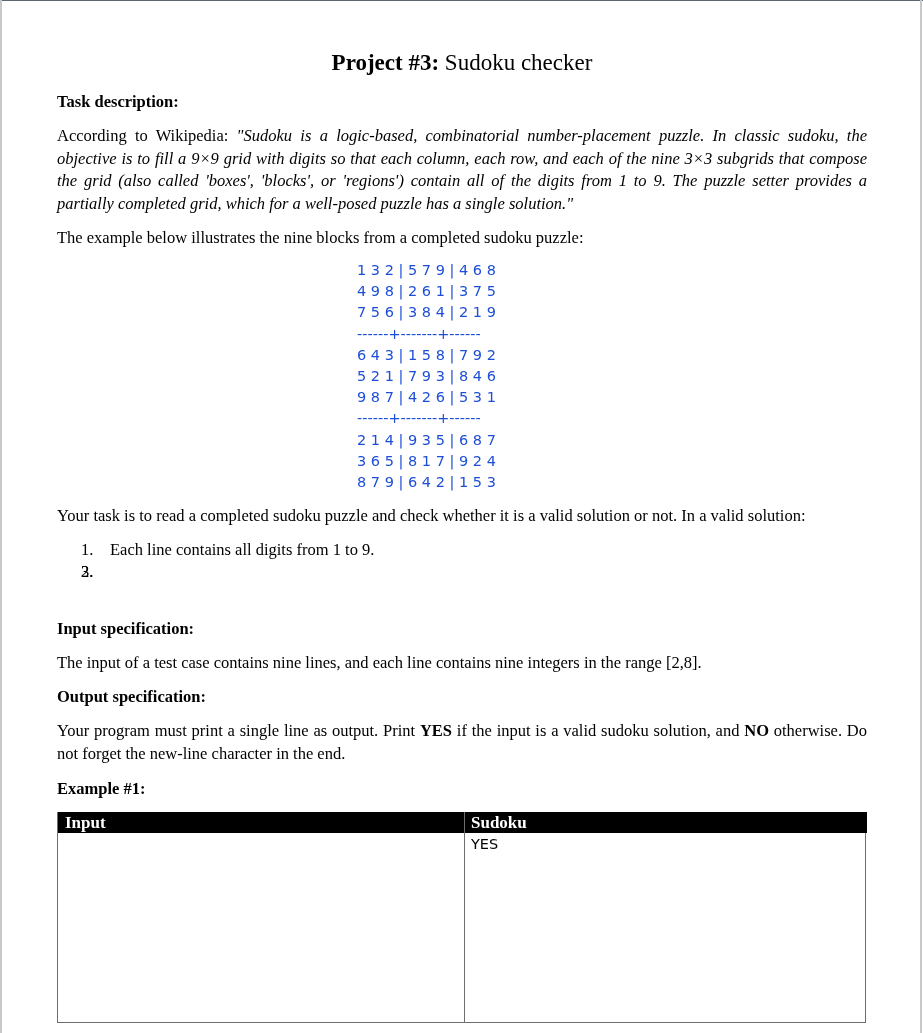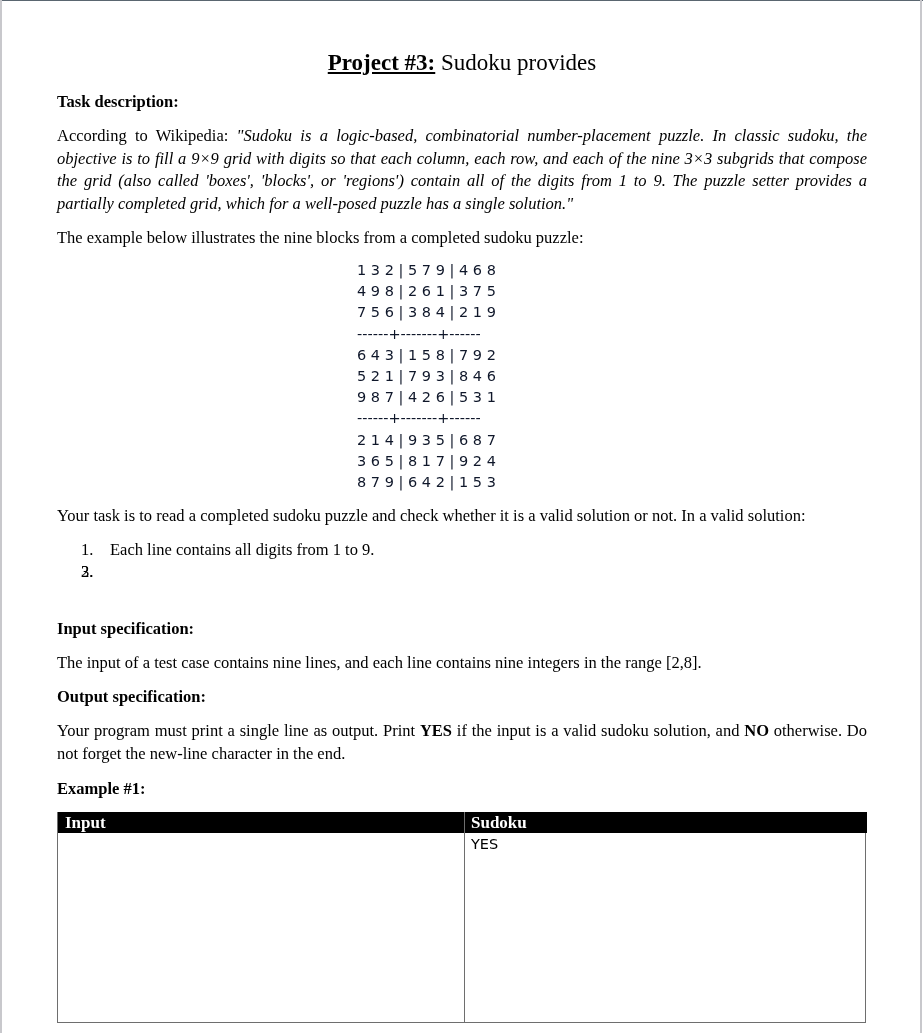--- a/index.html
+++ b/index.html
@@ -9,33 +9,33 @@
       color: #000;
     }
     .top-border { position: absolute; left: 0; top: 0; width: 923px; height: 1px; background: #5a6670; }
     .left-border { position: absolute; left: 0; top: 0; width: 2px; height: 1033px; background: #c8c8cc; }
     .right-border { position: absolute; left: 920px; top: 0; width: 2px; height: 1033px; background: #c8c8cc; }
     .page { position: absolute; left: 57px; top: 0; width: 810px; }
     .title {
       position: absolute; left: 0; top: 49px; width: 810px; text-align: center;
       font-size: 23px; line-height: 28px; white-space: nowrap;
     }
-    .title b { font-weight: bold; text-decoration: underline; }
+    .title b { font-weight: bold; }
     .heading {
       position: absolute; left: 0; font-weight: bold; font-size: 16.5px; line-height: 20px; white-space: nowrap;
     }
     .para {
       position: absolute; left: 0; width: 810px; font-size: 16.5px; line-height: 22.5px;
     }
     .para i { font-style: italic; }
     .justify { text-align: justify; }
     .sudoku {
       position: absolute; left: 300px; top: 260px;
       font-family: "DejaVu Sans", "Liberation Sans", sans-serif;
-      font-size: 14.5px; line-height: 21.2px; white-space: pre; color: #0f172a;
+      font-size: 14.5px; line-height: 21.2px; white-space: pre; color: #1d4ed8;
     }
     .list {
       position: absolute; left: 0; top: 539px; margin: 0; padding: 0; list-style: none;
       font-size: 16.5px; line-height: 21.8px;
     }
     .list li { position: relative; padding-left: 53px; white-space: nowrap; }
     .list li .num { position: absolute; left: 24px; }
     .example-table {
       position: absolute; left: 0; top: 812px; width: 809px; height: 211px;
       border: 1px solid #6e6e6e; border-top: none; box-sizing: border-box; padding-left: 44px;
@@ -60,21 +60,21 @@
   </style>
 </head>
 <body>
 
 <div class="top-border"></div>
 <div class="left-border"></div>
 <div class="right-border"></div>
 
 <div class="page">
 
-  <div class="title"><b>Project #3:</b><span> Sudoku provides</span></div>
+  <div class="title"><b>Project #3:</b><span> Sudoku checker</span></div>
 
   <div class="heading" style="top:92px">Task description:</div>
 
   <div class="para justify" style="top:125px"><span>According to Wikipedia: </span><i>"Sudoku is a logic-based, combinatorial number-placement puzzle. In classic sudoku, the objective is to fill a 9×9 grid with digits so that each column, each row, and each of the nine 3×3 subgrids that compose the grid (also called 'boxes', 'blocks', or 'regions') contain all of the digits from 1 to 9. The puzzle setter provides a partially completed grid, which for a well-posed puzzle has a single solution."</i></div>
 
   <div class="para" style="top:227px">The example below illustrates the nine blocks from a completed sudoku puzzle:</div>
 
   <div class="sudoku">1 3 2 | 5 7 9 | 4 6 8
 4 9 8 | 2 6 1 | 3 7 5
 7 5 6 | 3 8 4 | 2 1 9

